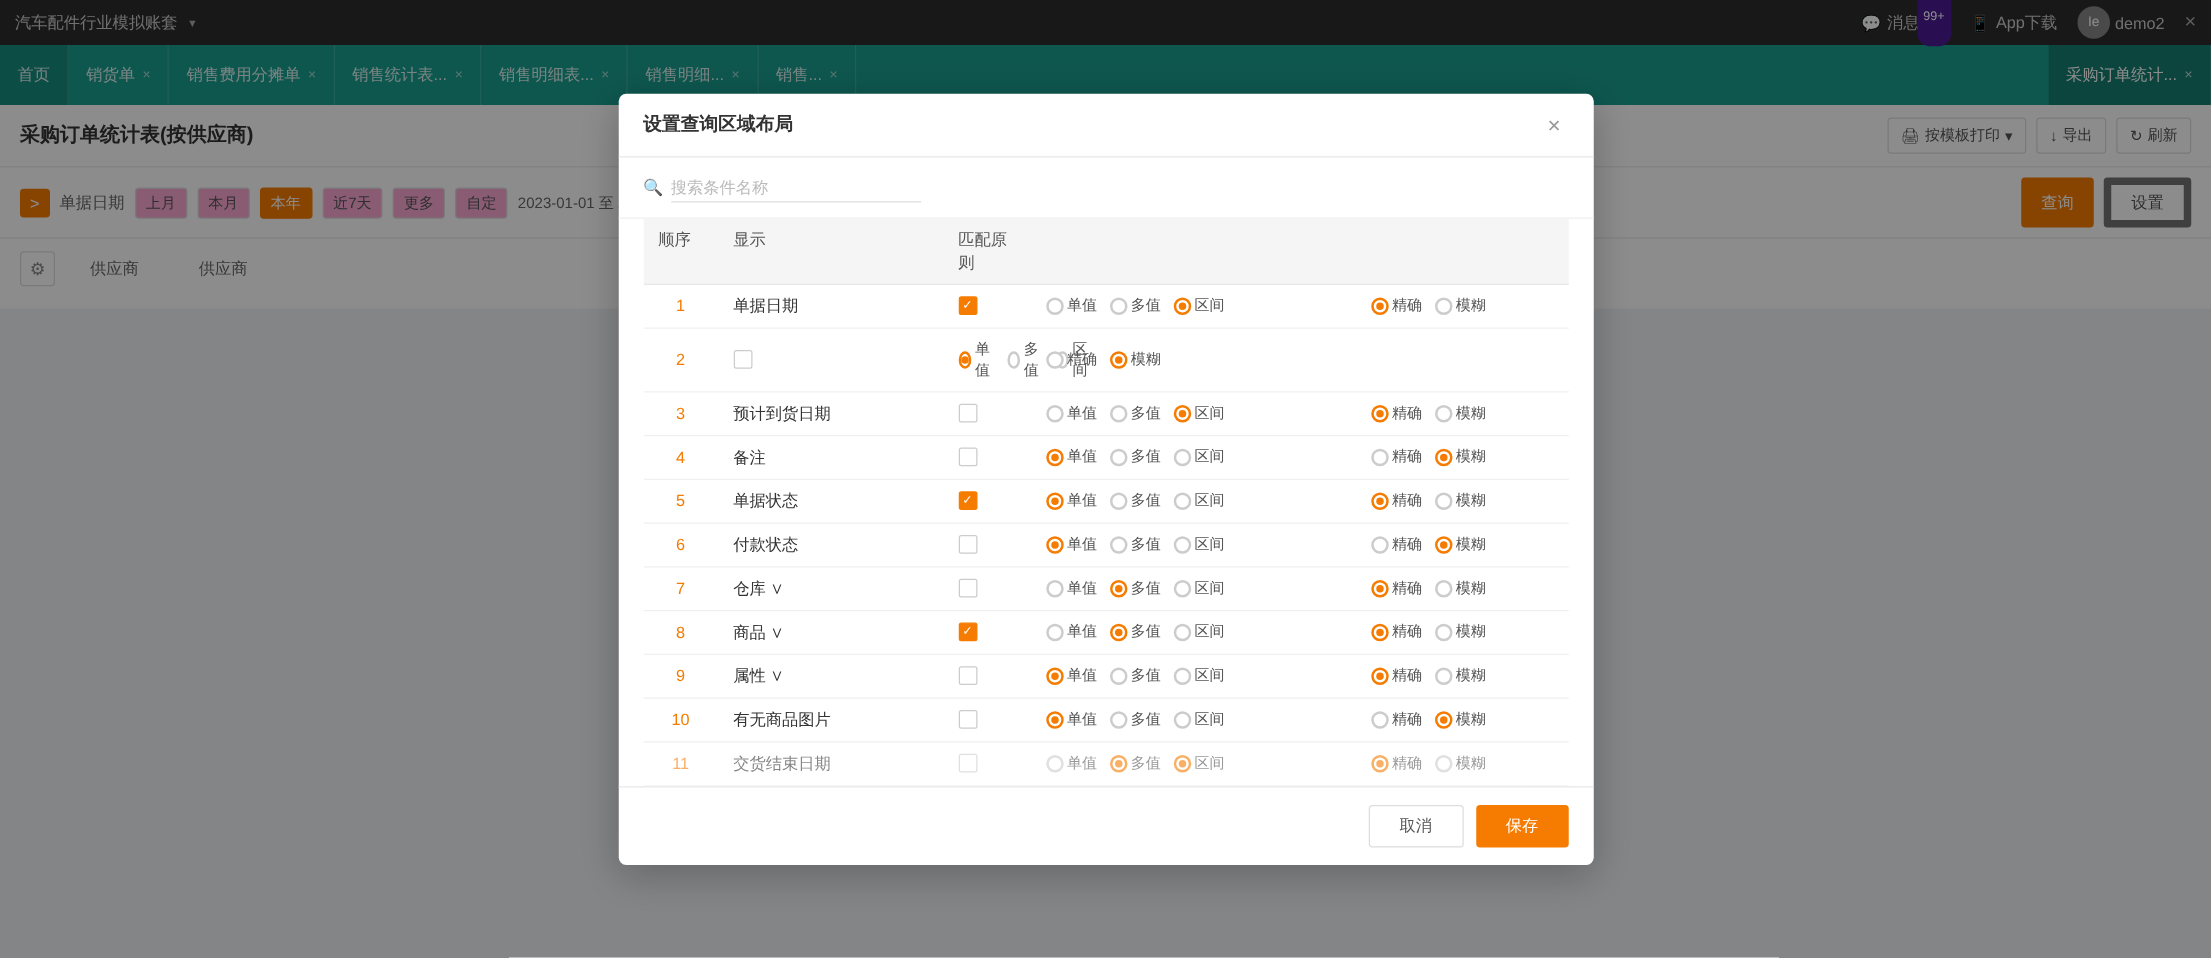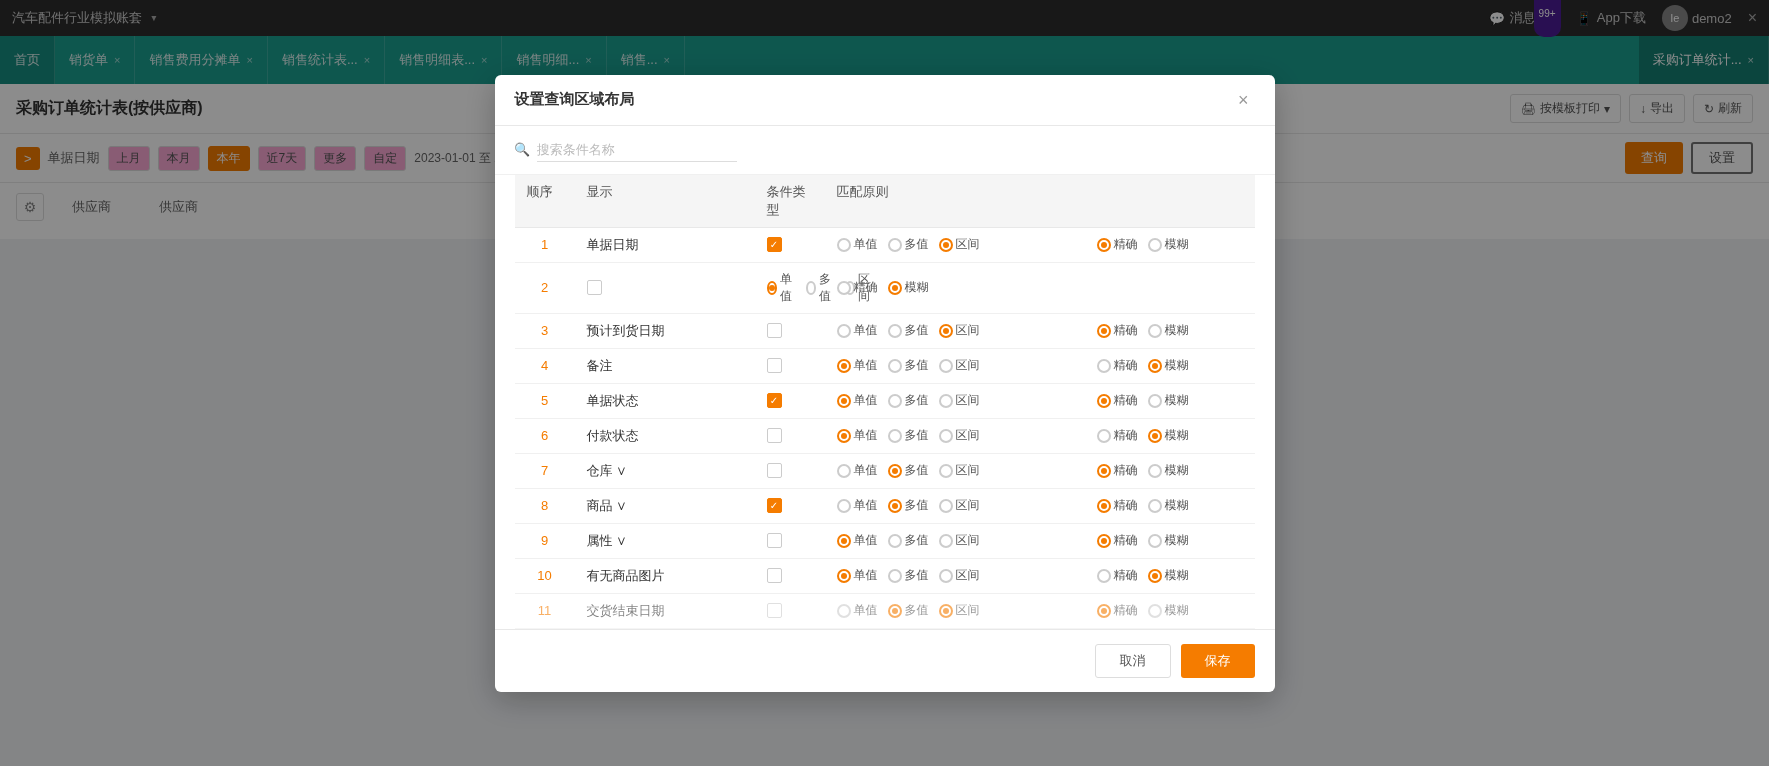--- a/index.html
+++ b/index.html
@@ -92,21 +92,21 @@
     .filter-label { color: #666; font-size: 13px; }
     .date-btn {
       padding: 3px 8px; border: 1px solid #ddd; border-radius: 3px;
       background: #f9a8d4; cursor: pointer; font-size: 12px; color: #555;
     }
     .date-btn.active { background: #f57c00; color: white; border-color: #f57c00; }
     .date-range { color: #666; font-size: 12px; }
     .more-btn { color: #1a9e8f; cursor: pointer; font-size: 12px; }
     .action-btns { margin-left: auto; display: flex; gap: 8px; }
     .btn-query { background: #f57c00; color: white; border: none; border-radius: 3px; padding: 5px 16px; cursor: pointer; font-size: 13px; }
-    .btn-set { background: white; color: #555; border: 2px solid #737373; border-radius: 3px; padding: 5px 16px; cursor: pointer; font-size: 13px; }
+    .btn-set { background: white; color: #555; border: 6px solid #737373; border-radius: 3px; padding: 5px 16px; cursor: pointer; font-size: 13px; }
 
     
     .table-area {
       background: white;
       margin: 0;
       padding: 10px 16px;
     }
     .table-header-row {
       display: flex;
       align-items: center;
@@ -393,21 +393,20 @@
     <div class="dialog-search">
       <span class="search-icon-wrap">🔍</span>
       <input type="text" placeholder="搜索条件名称" style="">
     </div>
 
     <div class="dialog-table">
 
       <div class="dt-header">
         <div class="dt-header-cell">顺序</div>
         <div class="dt-header-cell">显示</div>
-        <div class="dt-header-cell">条件类型</div>
         <div class="dt-header-cell">匹配原则</div>
       </div>
 
       <div class="dt-row">
         <div class="dt-cell order">1</div>
         <div class="dt-cell">单据日期</div>
         <div class="dt-cell">
           <div class="checkbox-wrap checked"></div>
         </div>
         <div class="dt-cell">

